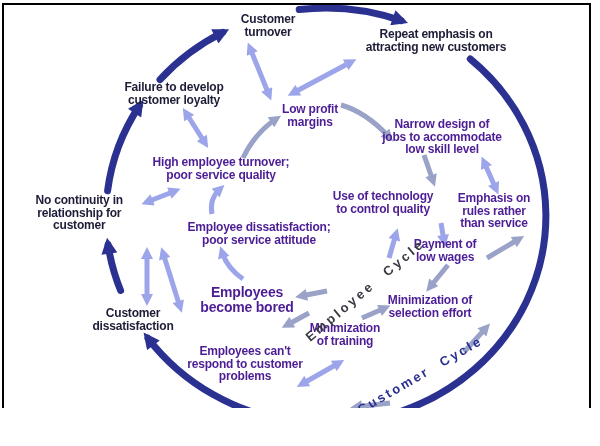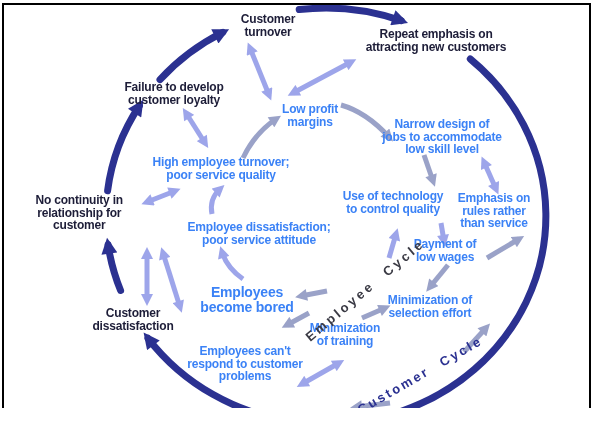--- a/index.html
+++ b/index.html
@@ -8,21 +8,21 @@
     font-family:"Liberation Sans", sans-serif;
   }
   .frame{
     position:absolute;left:2px;top:3px;width:589px;height:436px;
     border:2px solid #000;box-sizing:border-box;pointer-events:none;
   }
   .arrows{position:absolute;left:0;top:0;}
   .node{
     position:absolute;transform:translate(-50%,-50%);
     font-weight:bold;font-size:12px;line-height:12.5px;letter-spacing:-0.2px;
-    white-space:pre-line;text-align:center;color:#3b82f6;
+    white-space:pre-line;text-align:center;color:#4c1d95;
   }
   .node.outer{color:#1d1d38;}
   .node.big{font-size:14px;line-height:14.5px;}
   .node.right{transform:translateY(-50%);}
   .ringlabel{
     position:absolute;font-weight:bold;font-size:13px;white-space:pre;
   }
   .emp-cycle{
     color:#3a3a44;letter-spacing:3px;word-spacing:9px;
     transform:translate(-50%,-50%) rotate(-40deg);
@@ -99,21 +99,21 @@
 attracting new customers</div>
   <div class="node outer" style="left:174px;top:93px;">Failure to develop
 customer loyalty</div>
   <div class="node" style="left:310px;top:115px;">Low profit
 margins</div>
   <div class="node" style="left:442px;top:137px;">Narrow design of
 jobs to accommodate
 low skill level</div>
   <div class="node" style="left:221px;top:168px;">High employee turnover;
 poor service quality</div>
-  <div class="node" style="left:383px;top:202px;margin-left:10px;">Use of technology
+  <div class="node" style="left:383px;top:202px;">Use of technology
 to control quality</div>
   <div class="node outer right" style="right:477px;top:213px;">No continuity in
 relationship for
 customer</div>
   <div class="node" style="left:494px;top:211px;">Emphasis on
 rules rather
 than service</div>
   <div class="node" style="left:219px;top:233px;margin-left:40px;">Employee dissatisfaction;
 poor service attitude</div>
   <div class="node" style="left:445px;top:250px;">Payment of

